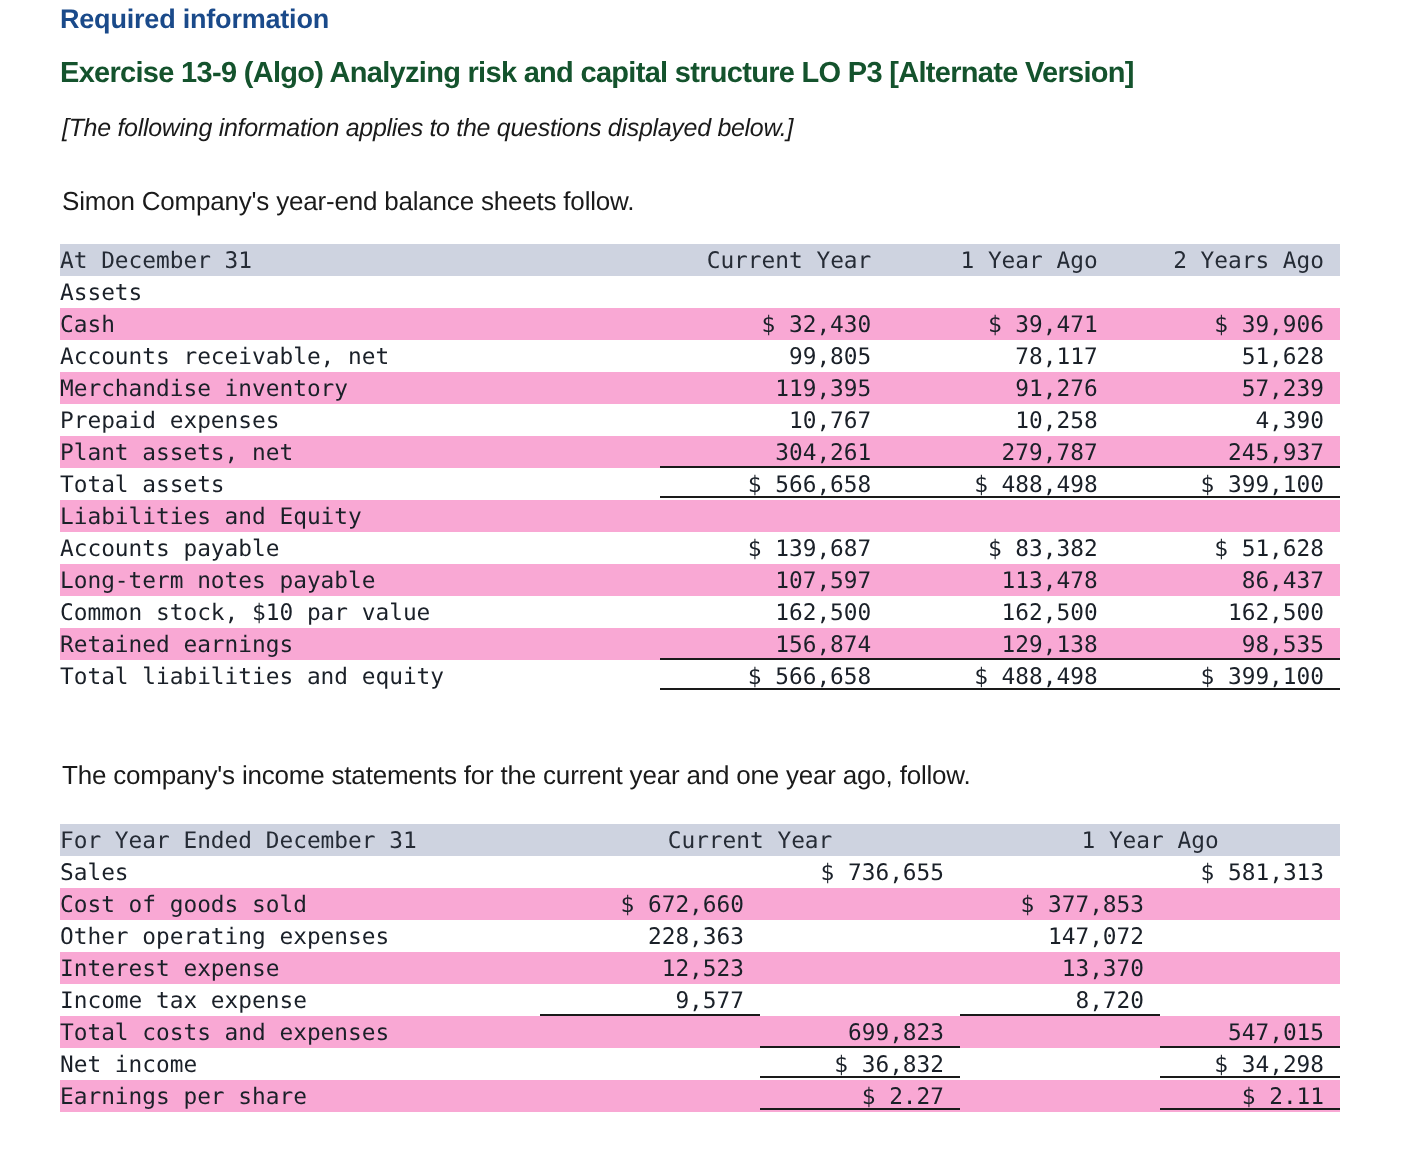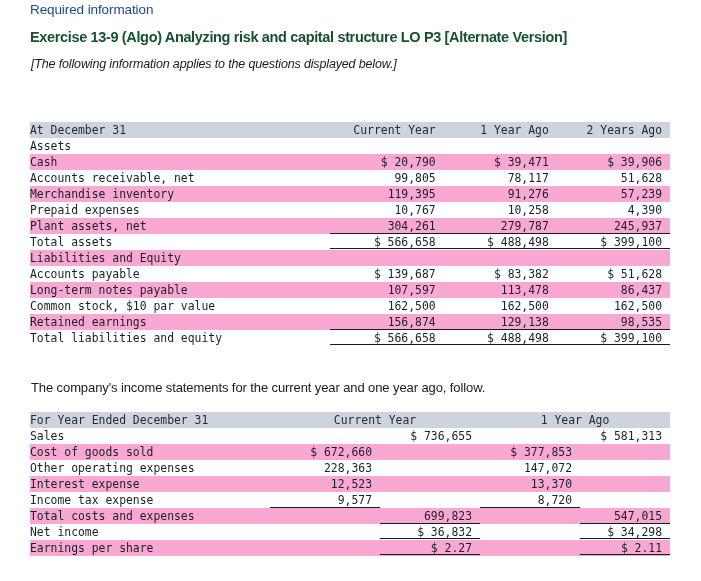--- a/index.html
+++ b/index.html
@@ -21,21 +21,21 @@
     box-sizing: border-box;
     padding: 0 0 0 0;
   }
 
   
   .req-info {
     position: absolute;
     left: 30px;
     top: 2px;
     font-size: 13.5px;
-    font-weight: normal;
+    font-weight: bold;
     color: #1a4a8a;
     letter-spacing: -0.1px;
   }
   .exercise-title {
     position: absolute;
     left: 30px;
     top: 29px;
     font-size: 14.5px;
     font-weight: bold;
     color: #14532d;
@@ -135,20 +135,21 @@
 <body>
 
 <div class="page">
 
   <div class="req-info">Required information</div>
 
   <div class="exercise-title">Exercise 13-9 (Algo) Analyzing risk and capital structure LO P3 [Alternate Version]</div>
 
   <div class="applies-note">[The following information applies to the questions displayed below.]</div>
 
+  <div class="intro-1">Simon Company's year-end balance sheets follow.</div>
 
   <table class="fin-table" id="table-balance">
     <colgroup>
       <col class="c-lbl">
         <col class="c-num">
         <col class="c-num">
         <col class="c-num">
     </colgroup>
     <tbody>
       <tr class="hdr-row">
@@ -159,21 +160,21 @@
       </tr>
 
       <tr class="plain">
         <td class="lbl bold-lbl">Assets</td>
         <td class="num"></td>
         <td class="num"></td>
         <td class="num"></td>
       </tr>
       <tr class="stripe">
         <td class="lbl">Cash</td>
-        <td class="num">$ 20,790</td>
+        <td class="num">$ 32,430</td>
         <td class="num">$ 39,471</td>
         <td class="num">$ 39,906</td>
       </tr>
       <tr class="plain">
         <td class="lbl">Accounts receivable, net</td>
         <td class="num">99,805</td>
         <td class="num">78,117</td>
         <td class="num">51,628</td>
       </tr>
       <tr class="stripe">

